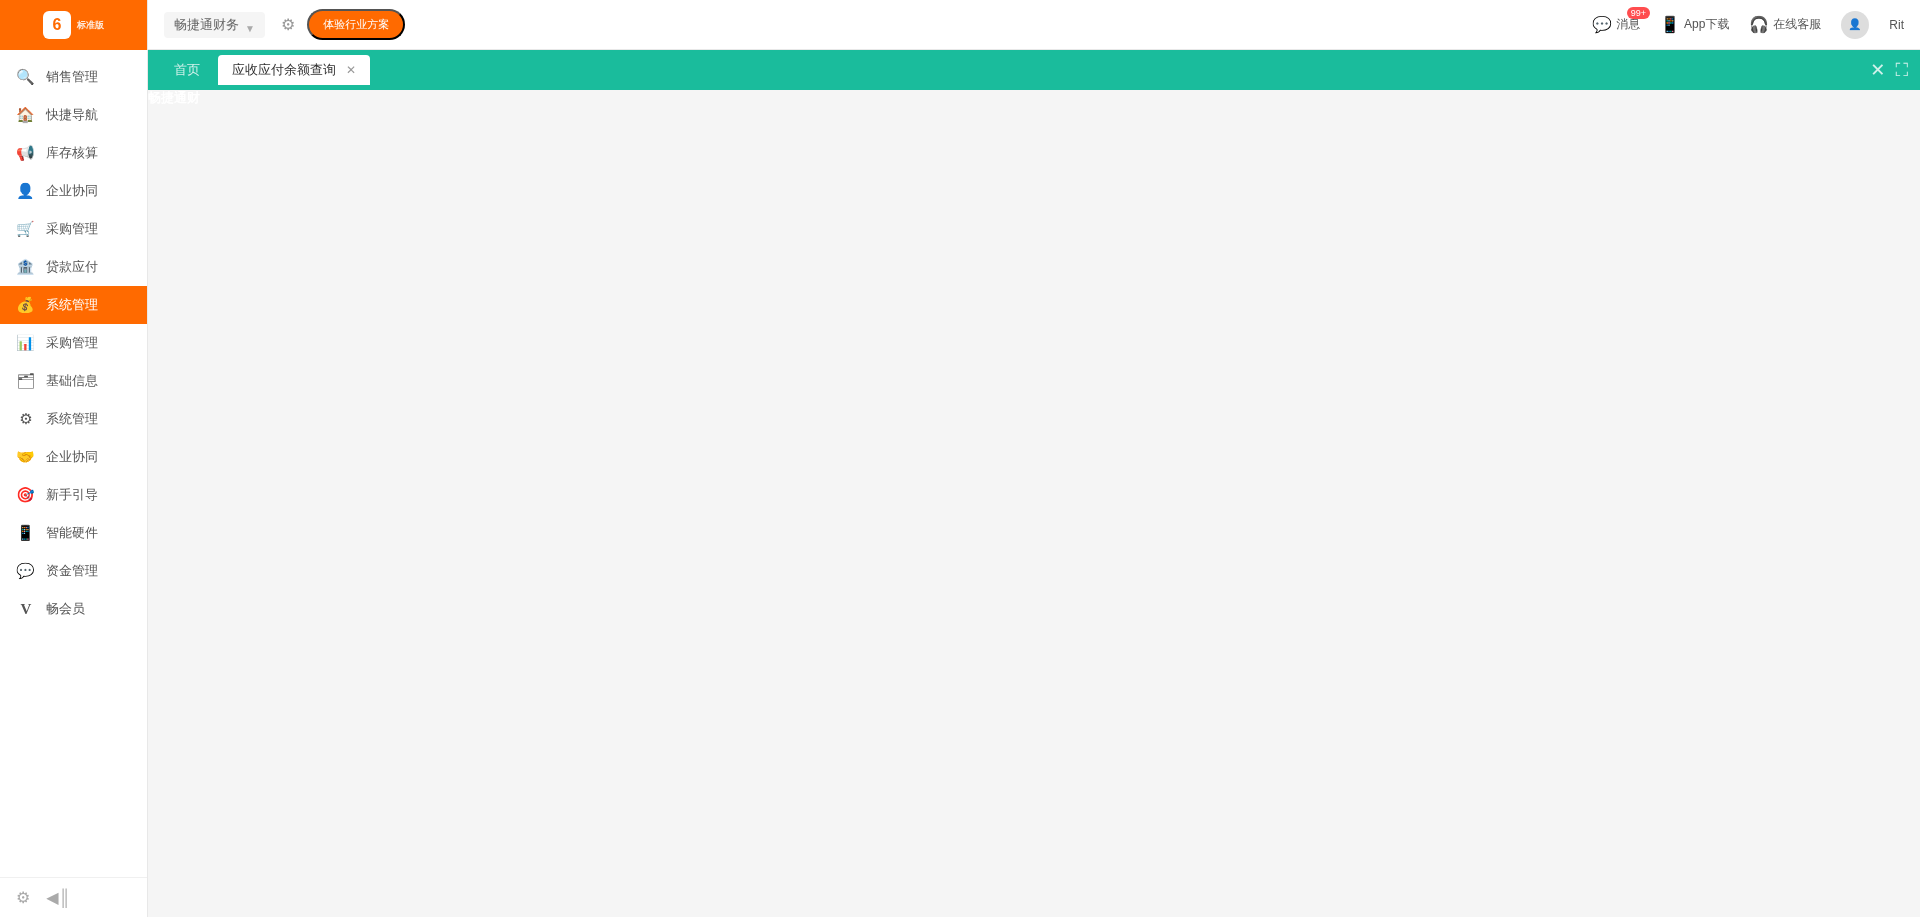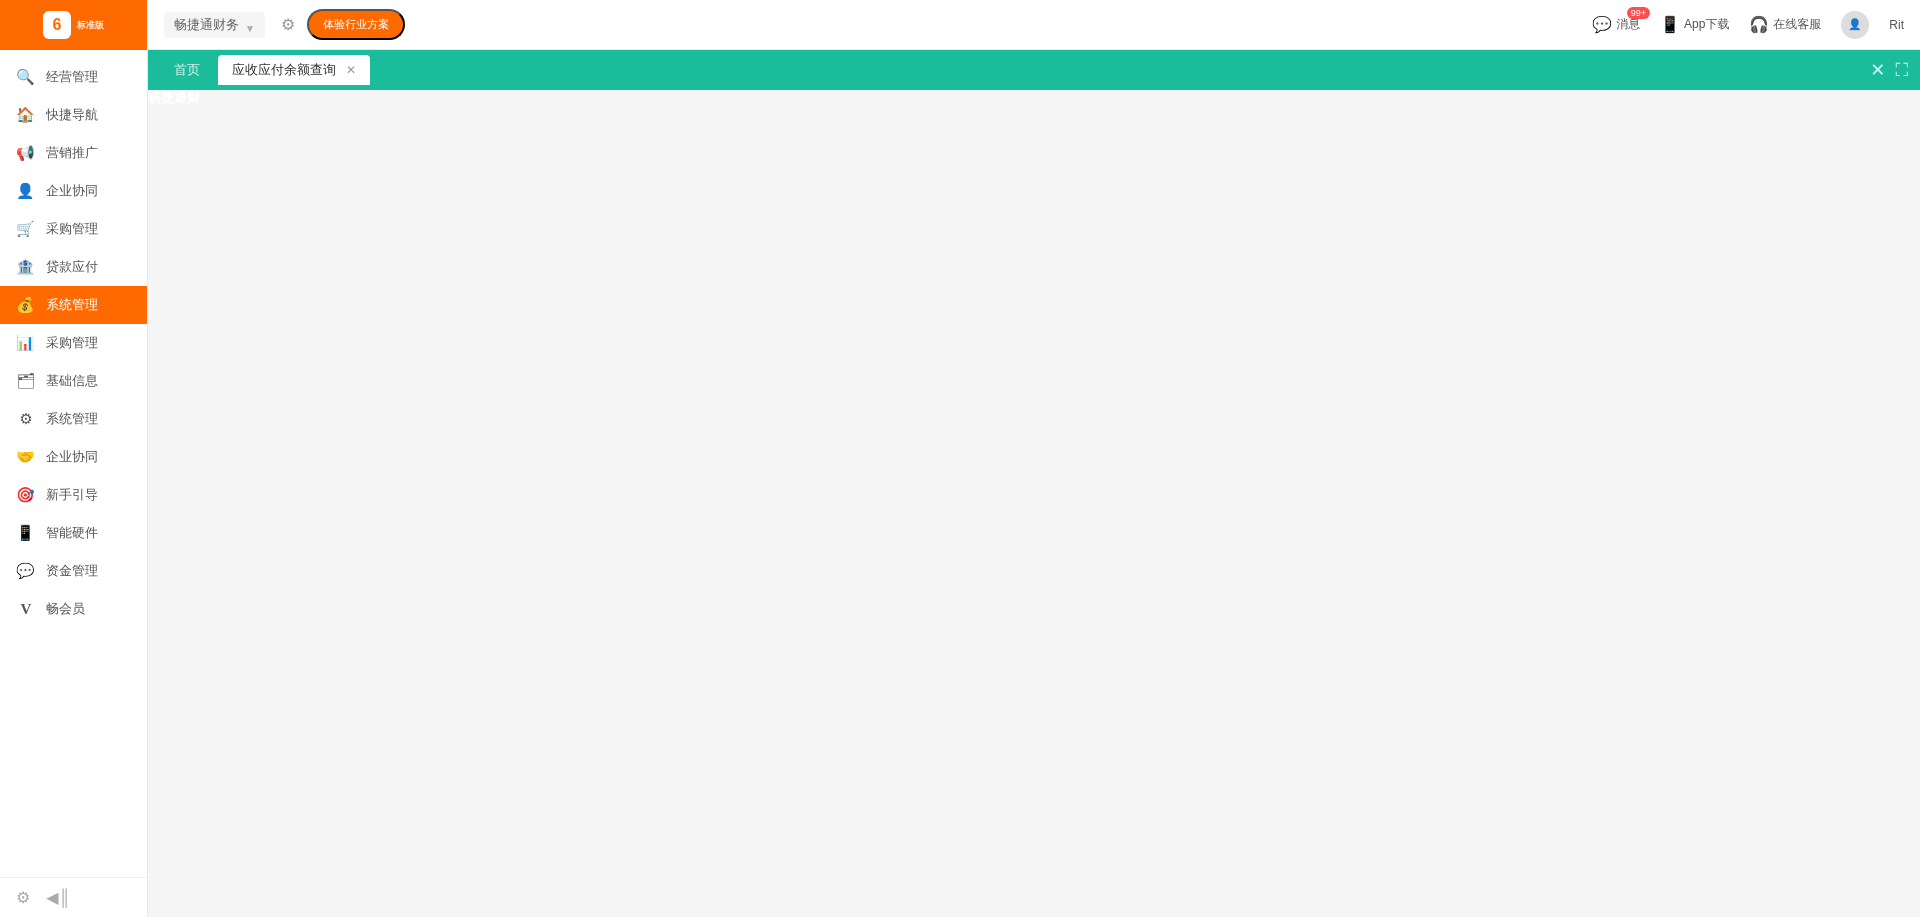--- a/index.html
+++ b/index.html
@@ -154,29 +154,29 @@
       <span>6</span>
     </div>
     <div class="sidebar-logo-text">
       <span class="main">畅捷通财</span>
       <span class="sub">标准版</span>
     </div>
   </div>
   <div class="sidebar-nav">
     <div class="sidebar-item">
       <span class="sidebar-item-icon">🔍</span>
-      <span class="sidebar-item-label">经营管理</span>
+      <span class="sidebar-item-label">销售管理</span>
     </div>
     <div class="sidebar-item">
       <span class="sidebar-item-icon">🏠</span>
       <span class="sidebar-item-label">快捷导航</span>
     </div>
     <div class="sidebar-item">
       <span class="sidebar-item-icon">📢</span>
-      <span class="sidebar-item-label">营销推广</span>
+      <span class="sidebar-item-label">库存核算</span>
     </div>
     <div class="sidebar-item">
       <span class="sidebar-item-icon">👤</span>
       <span class="sidebar-item-label">企业协同</span>
     </div>
     <div class="sidebar-item">
       <span class="sidebar-item-icon">🛒</span>
       <span class="sidebar-item-label">采购管理</span>
     </div>
     <div class="sidebar-item">

